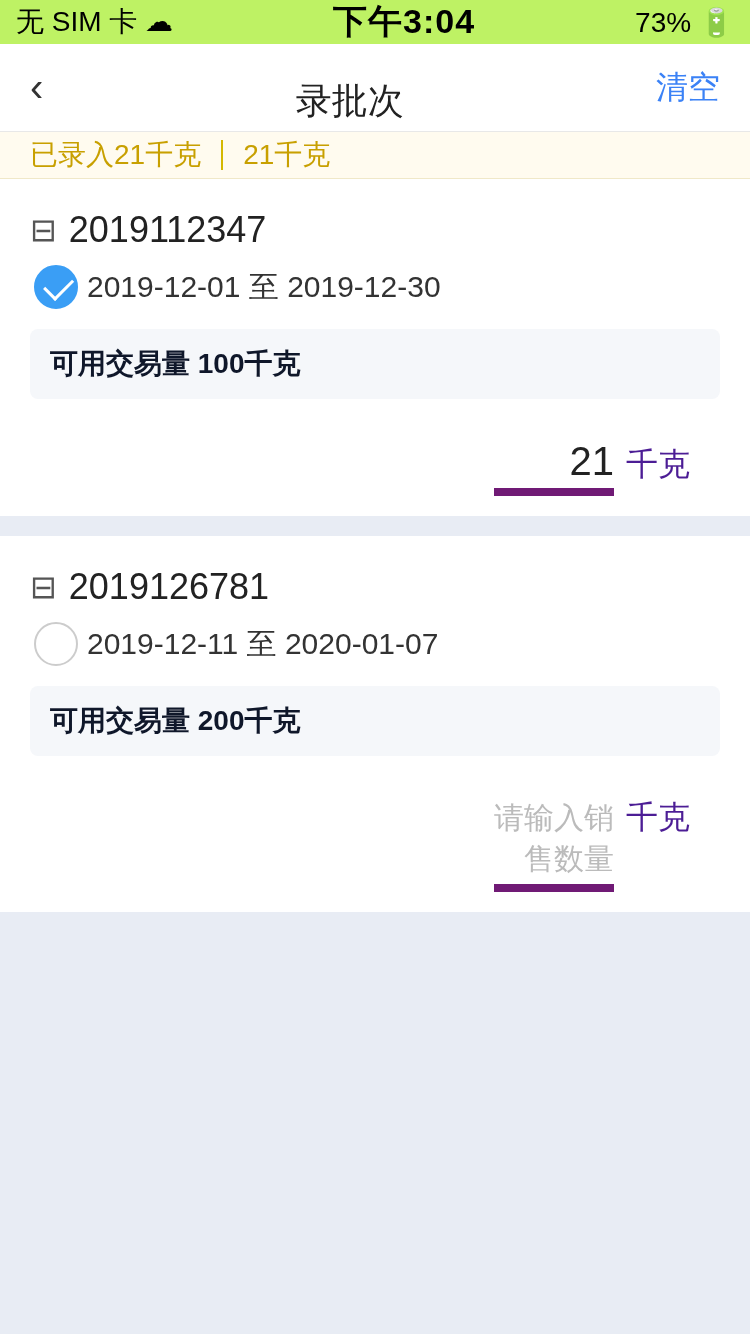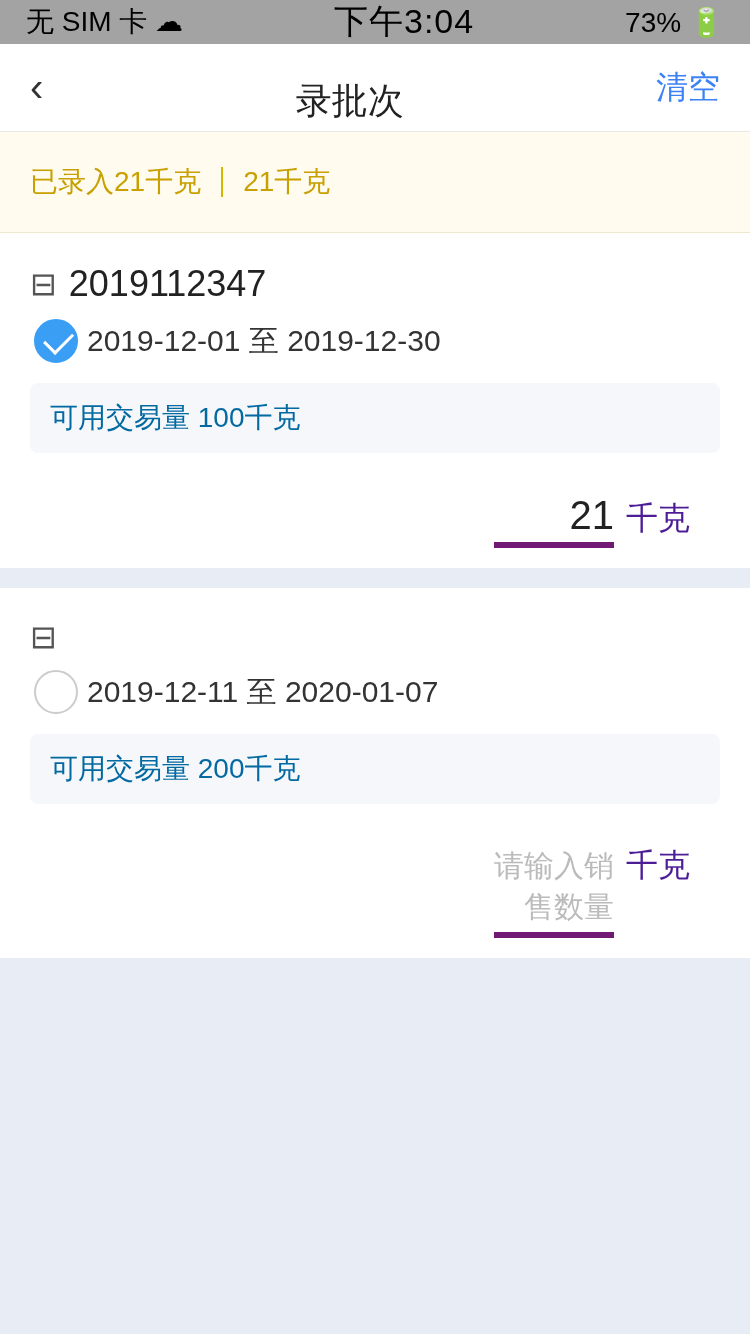--- a/index.html
+++ b/index.html
@@ -8,37 +8,37 @@
       font-family: -apple-system, "PingFang SC", "Helvetica Neue", sans-serif;
       width: 750px;
       min-height: 1334px;
       background: #f0f2f7;
       display: flex;
       flex-direction: column;
     }
 
     
     .status-bar {
-      background: #a3a3a3;
+      background: #bef264;
       height: 44px;
       display: flex;
       align-items: center;
       justify-content: space-between;
-      padding: 0 26px;
+      padding: 0 16px;
       font-size: 28px;
     }
     .status-left {
       display: flex;
       align-items: center;
       gap: 8px;
       font-size: 28px;
     }
     .status-center {
       font-size: 34px;
-      font-weight: 400;
+      font-weight: 700;
       letter-spacing: 1px;
     }
     .status-right {
       display: flex;
       align-items: flex-end;
       gap: 8px;
       font-size: 28px;
     }
 
     
@@ -64,21 +64,21 @@
     }
     .nav-action {
       font-size: 32px;
       color: #3b82f6;
       cursor: pointer;
     }
 
     
     .info-bar {
       background: #fffbef;
-      padding: 31px 30px;
+      padding: 4px 30px;
       display: flex;
       align-items: center;
       gap: 20px;
       border-bottom: 1px solid #f0e8c8;
     }
     .info-bar-text {
       font-size: 28px;
       color: #c8a000;
     }
     .info-bar-divider {
@@ -146,21 +146,22 @@
       color: #333;
     }
     .available-box {
       background: #f5f7fa;
       border-radius: 8px;
       padding: 16px 20px;
       margin-bottom: 20px;
     }
     .available-text {
       font-size: 28px;
-      color: #0369a1;
+      color: #0f172a;
+      font-weight: bold;
     }
 
     
     .amount-row {
       display: flex;
       align-items: baseline;
       justify-content: flex-end;
       padding: 20px 30px;
       background: #fff;
       gap: 12px;
@@ -173,21 +174,21 @@
       border: none;
       outline: none;
       width: 120px;
       background: transparent;
     }
     .amount-unit {
       font-size: 32px;
       color: #4c1d95;
     }
     .amount-underline {
-      border-bottom: 6px solid #701a75;
+      border-bottom: 8px solid #701a75;
       padding-bottom: 4px;
       display: flex;
       align-items: baseline;
       gap: 12px;
       justify-content: flex-end;
     }
 
     .section-divider {
       height: 20px;
       background: #e8ecf4;
@@ -250,20 +251,21 @@
     </div>
     <span class="amount-unit">千克</span>
   </div>
 </div>
 
 <div class="section-divider"></div>
 
 <div class="batch-card">
   <div class="batch-id-row">
     <span class="batch-icon">⊟</span>
+    <span class="batch-id">2019126781</span>
   </div>
   <div class="batch-date-row">
     <div class="radio-circle"></div>
     <span class="batch-date">2019-12-11 至 2020-01-07</span>
   </div>
   <div class="available-box">
     <span class="available-text">可用交易量 200千克</span>
   </div>
   <div class="amount-row">
     <div class="amount-underline">

